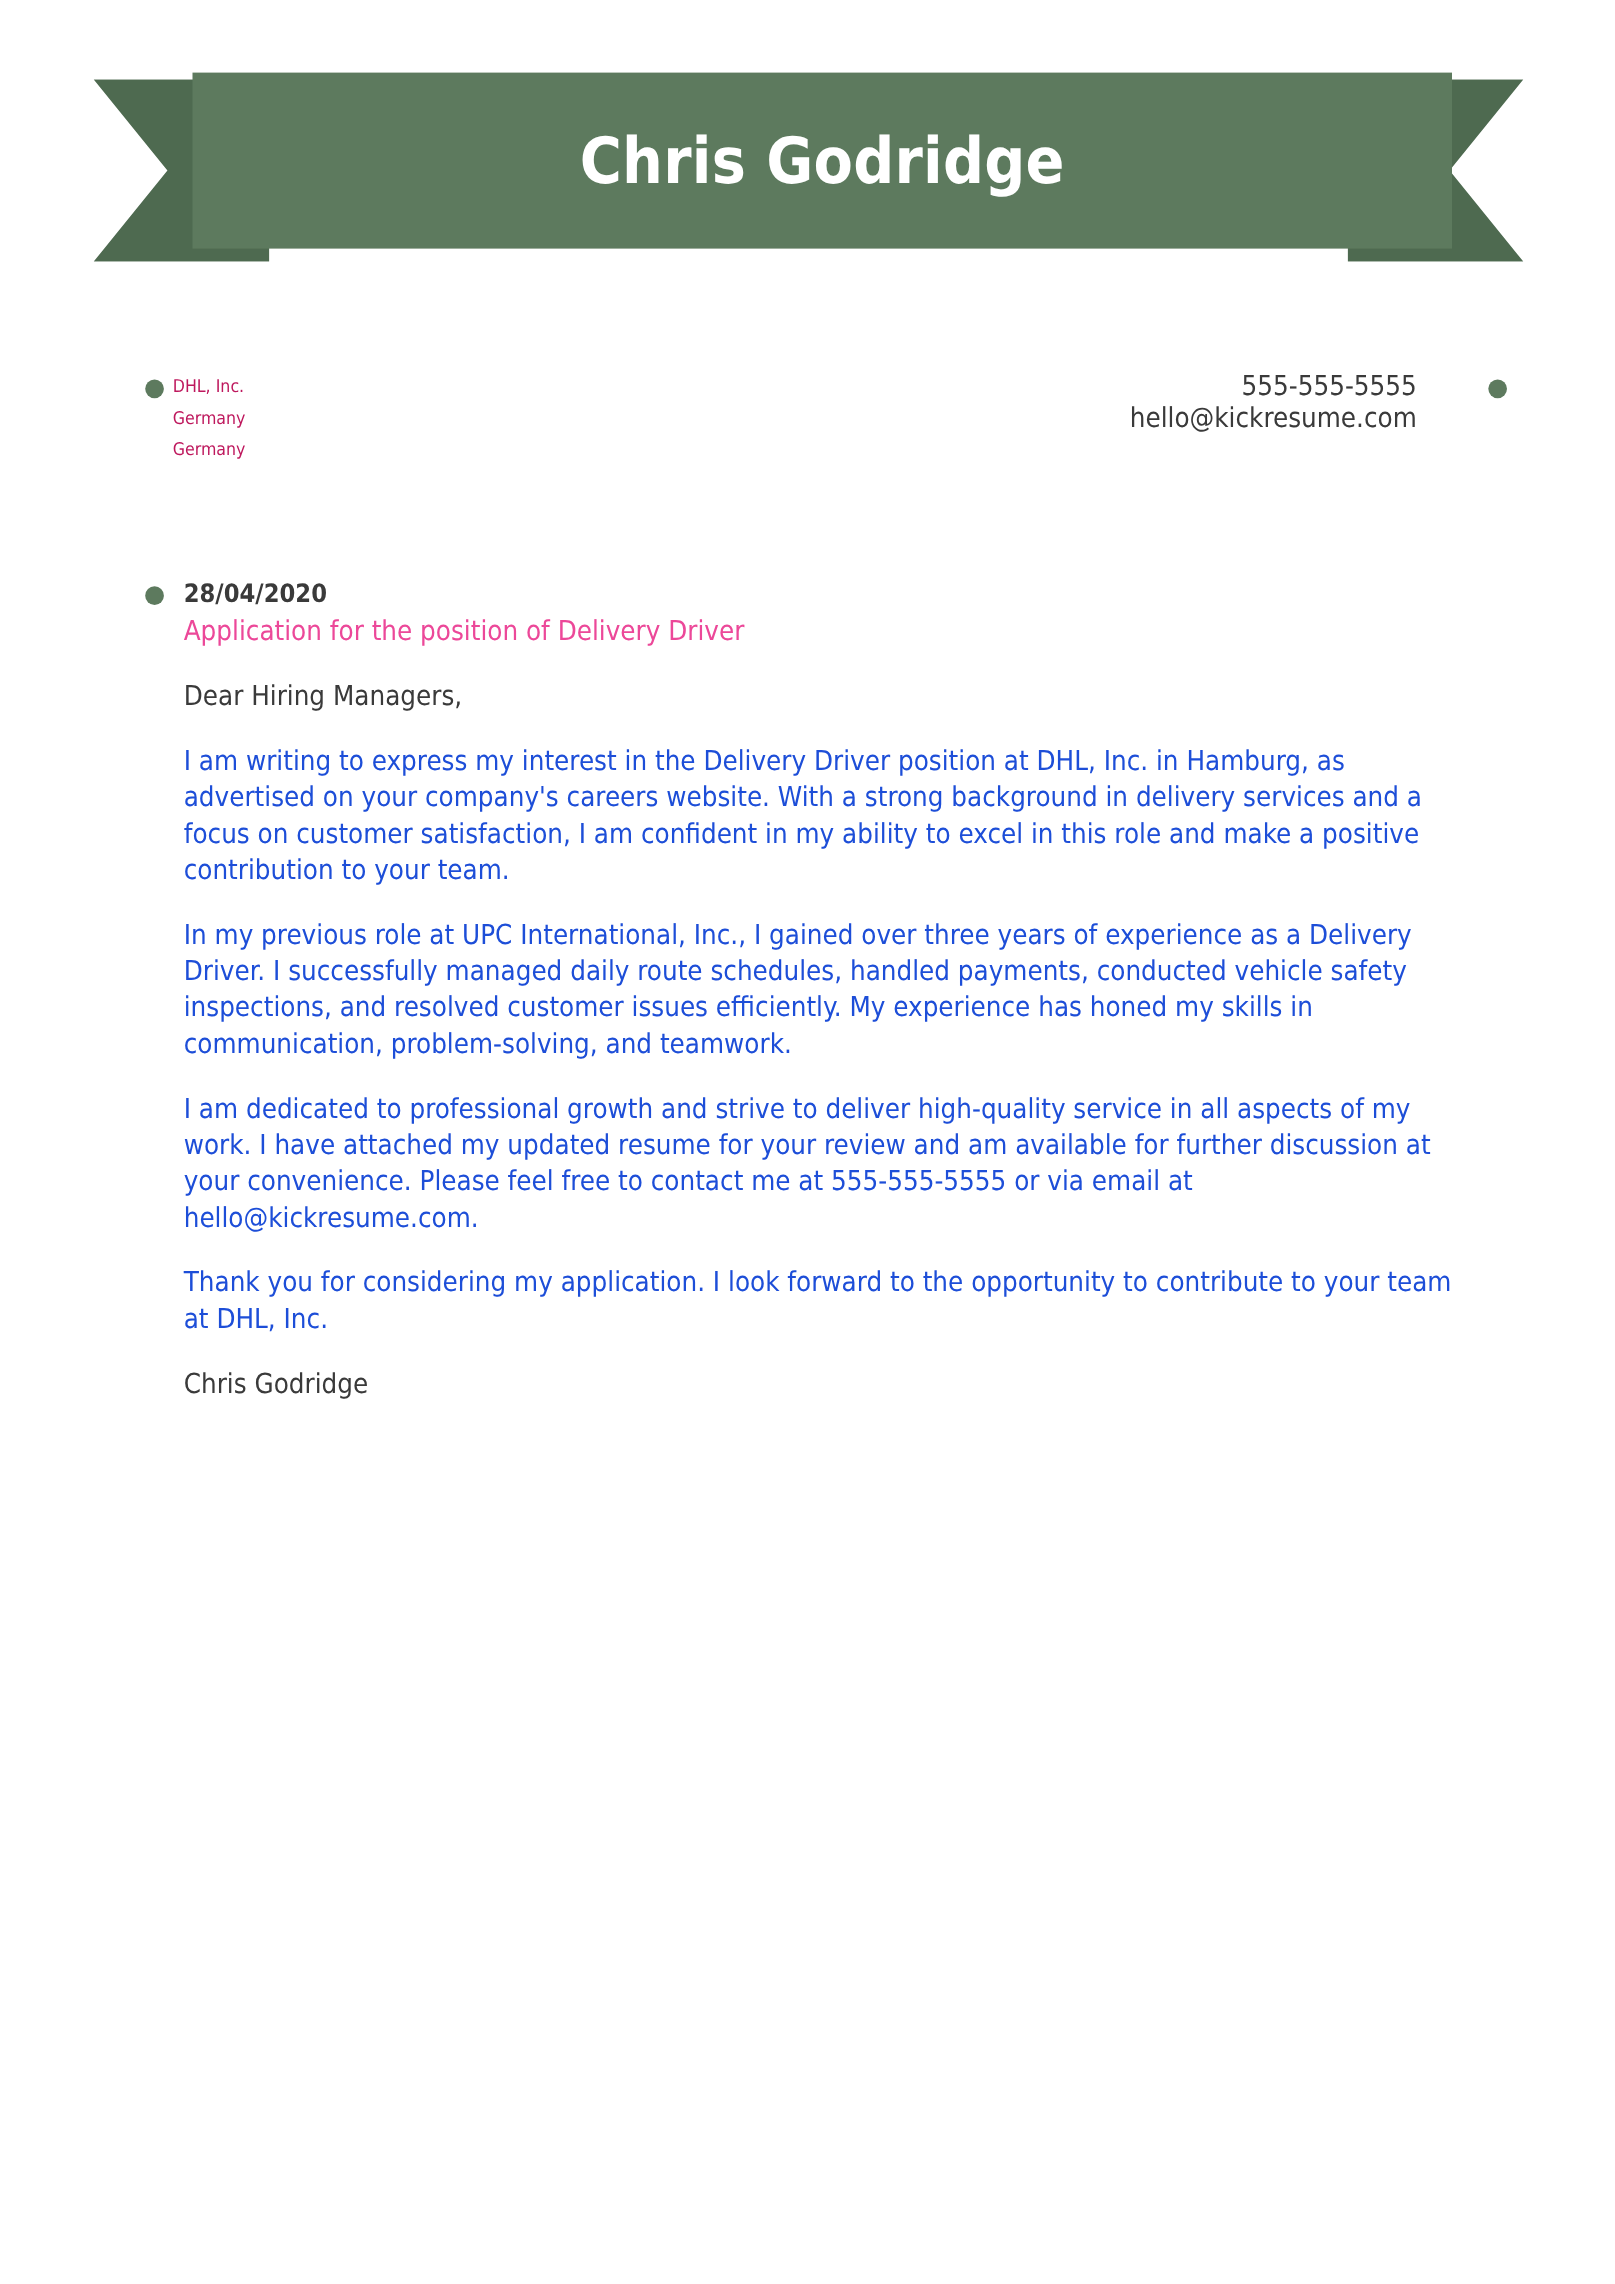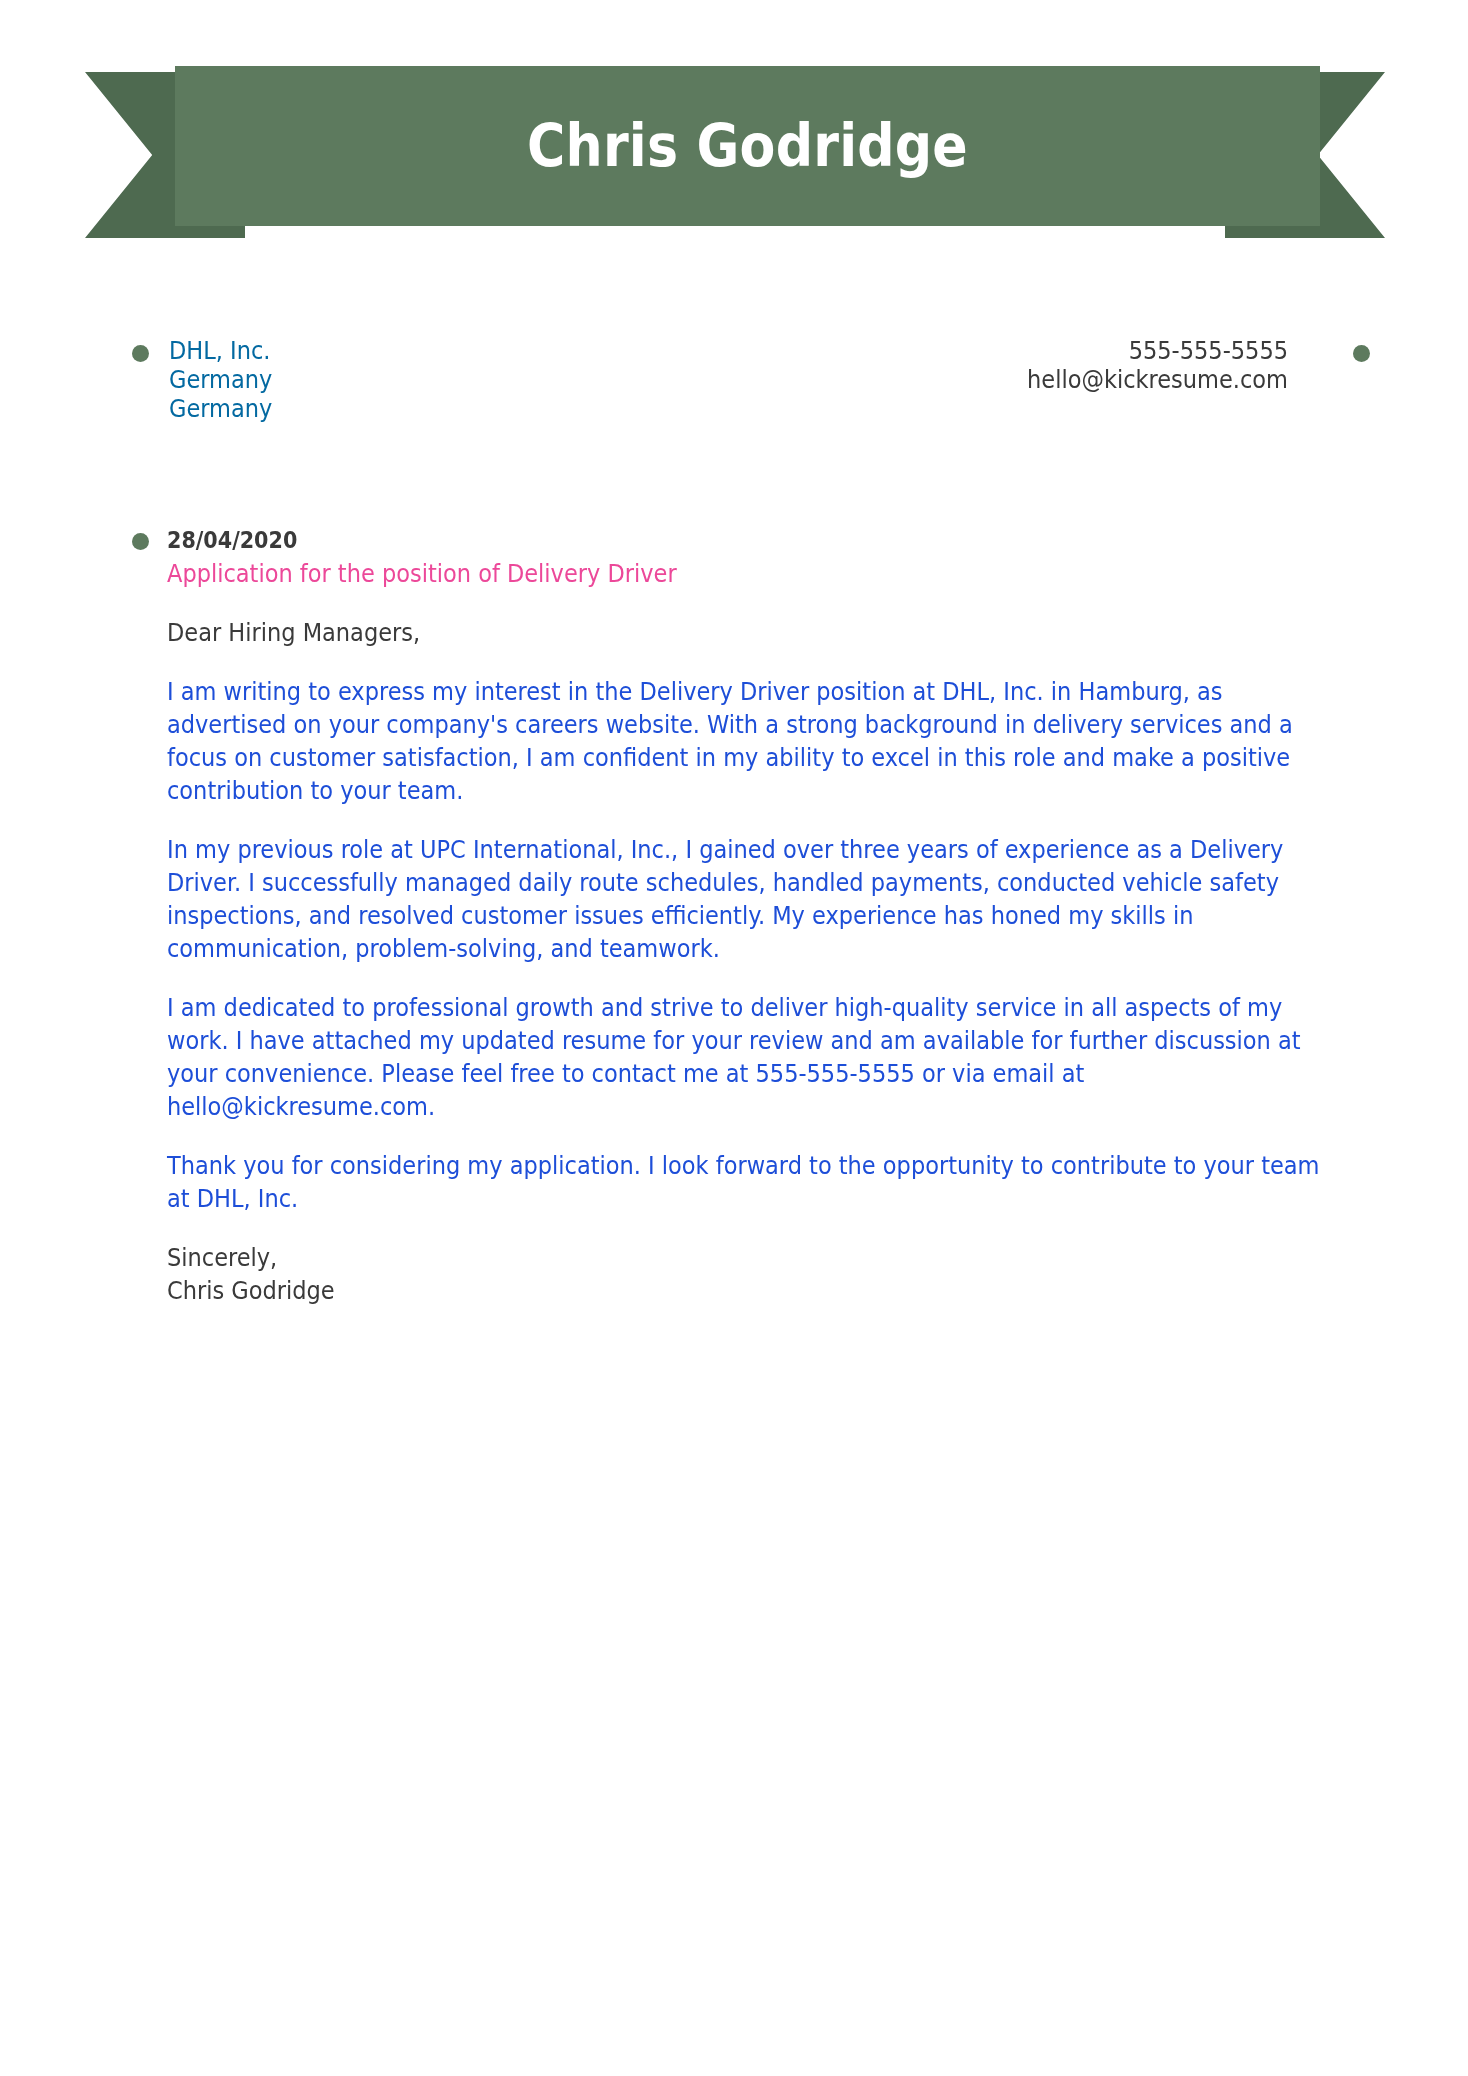--- a/index.html
+++ b/index.html
@@ -83,24 +83,24 @@
   }
   .bullet {
     width: 17px;
     height: 17px;
     border-radius: 50%;
     background: #5d7a5e;
     flex: none;
   }
   .recipient-bullet { margin-top: 9px; }
   .recipient-lines {
-    margin-left: 20px;
-    font-size: 25px;
+    margin-left: 8px;
+    font-size: 16px;
     line-height: 29px;
-    color: #0369a1;
+    color: #be185d;
   }
   .sender-block {
     position: absolute;
     right: 98px;
     top: 0;
     display: flex;
     align-items: flex-start;
     flex-direction: row;
     gap: 47px;
   }
@@ -208,18 +208,17 @@
 
   <div class="body-text">
     <div class="salutation">Dear Hiring Managers,</div>
 
     <div class="para">I am writing to express my interest in the Delivery Driver position at DHL, Inc. in Hamburg, as advertised on your company's careers website. With a strong background in delivery services and a focus on customer satisfaction, I am confident in my ability to excel in this role and make a positive contribution to your team.</div>
     <div class="para">In my previous role at UPC International, Inc., I gained over three years of experience as a Delivery Driver. I successfully managed daily route schedules, handled payments, conducted vehicle safety inspections, and resolved customer issues efficiently. My experience has honed my skills in communication, problem-solving, and teamwork.</div>
     <div class="para">I am dedicated to professional growth and strive to deliver high-quality service in all aspects of my work. I have attached my updated resume for your review and am available for further discussion at your convenience. Please feel free to contact me at 555-555-5555 or via email at hello@kickresume.com.</div>
     <div class="para">Thank you for considering my application. I look forward to the opportunity to contribute to your team at DHL, Inc.</div>
 
     <div class="closing">
-      <div>Sincerely,</div>
       <div>Chris Godridge</div>
     </div>
   </div>
 
 </div>
 
 </body></html>

